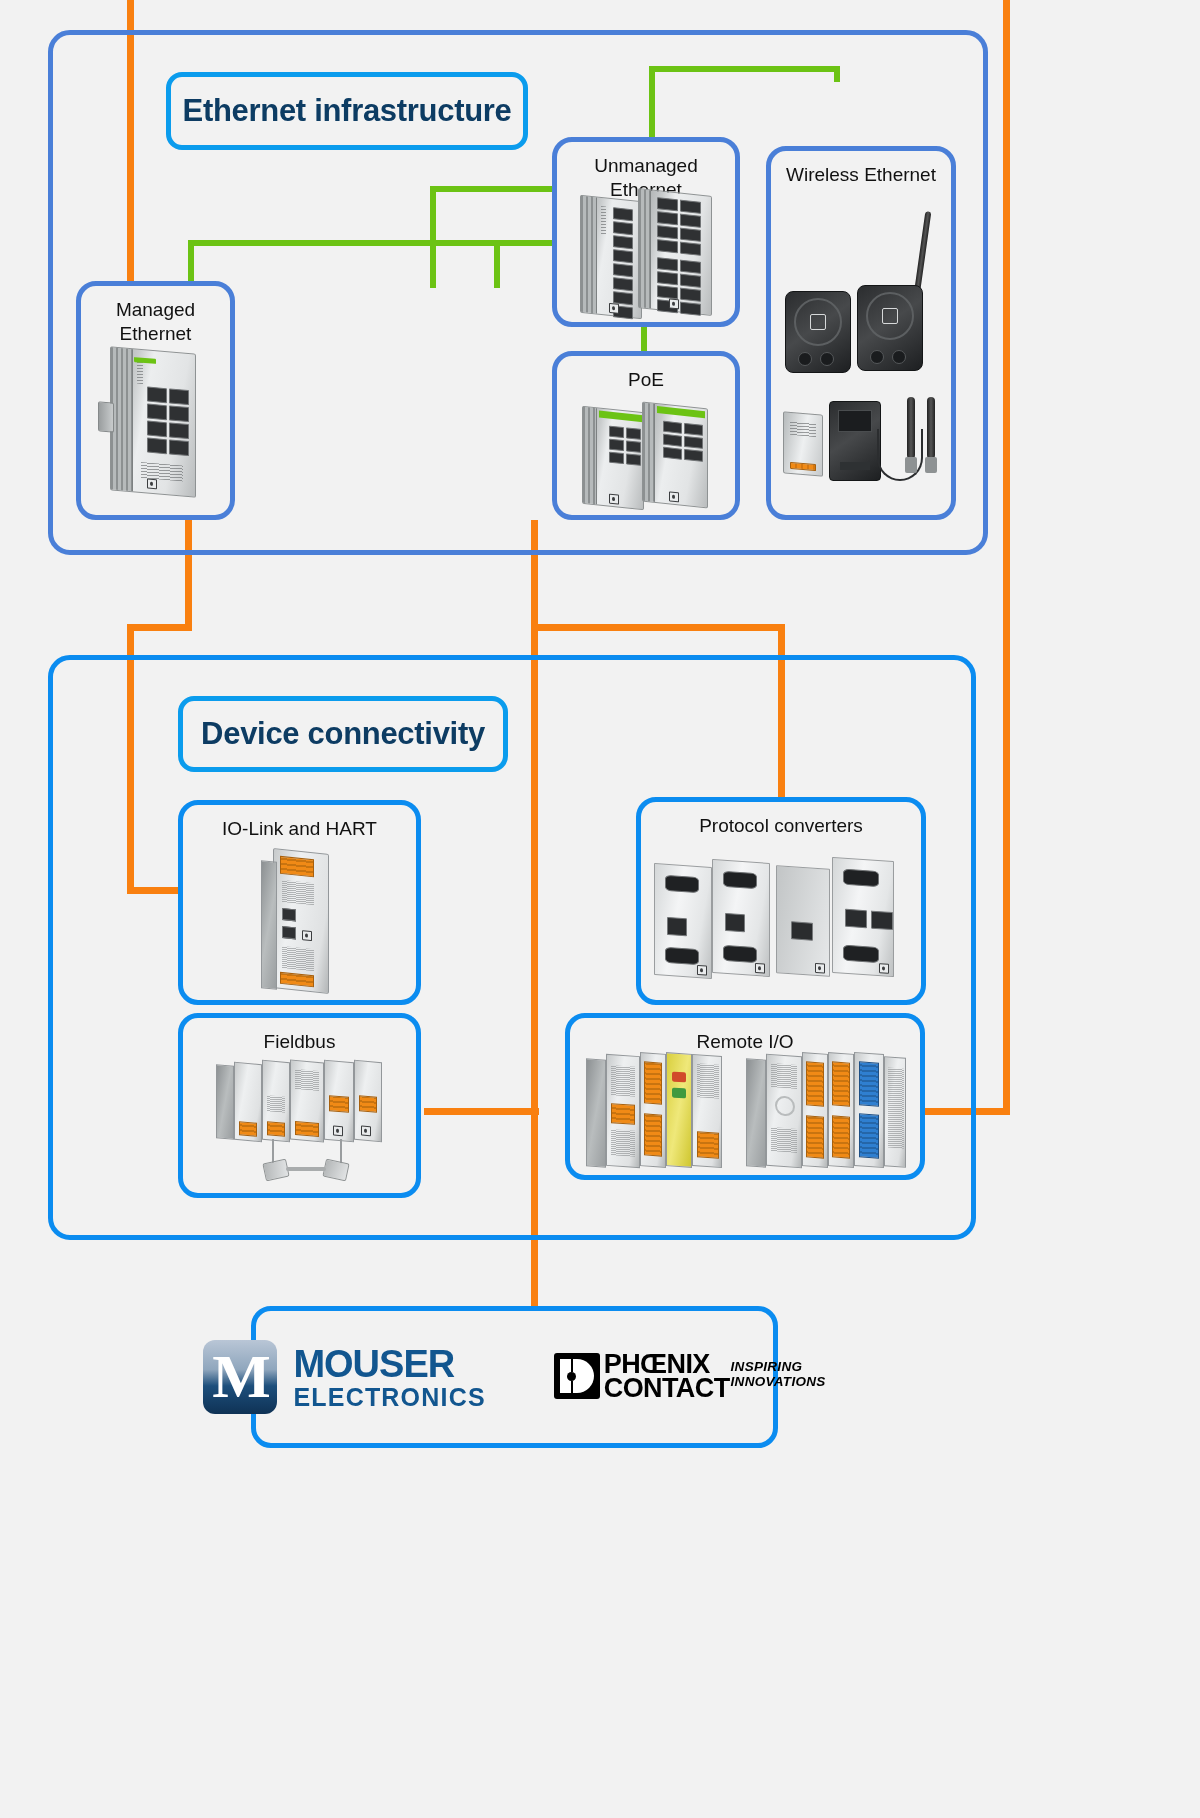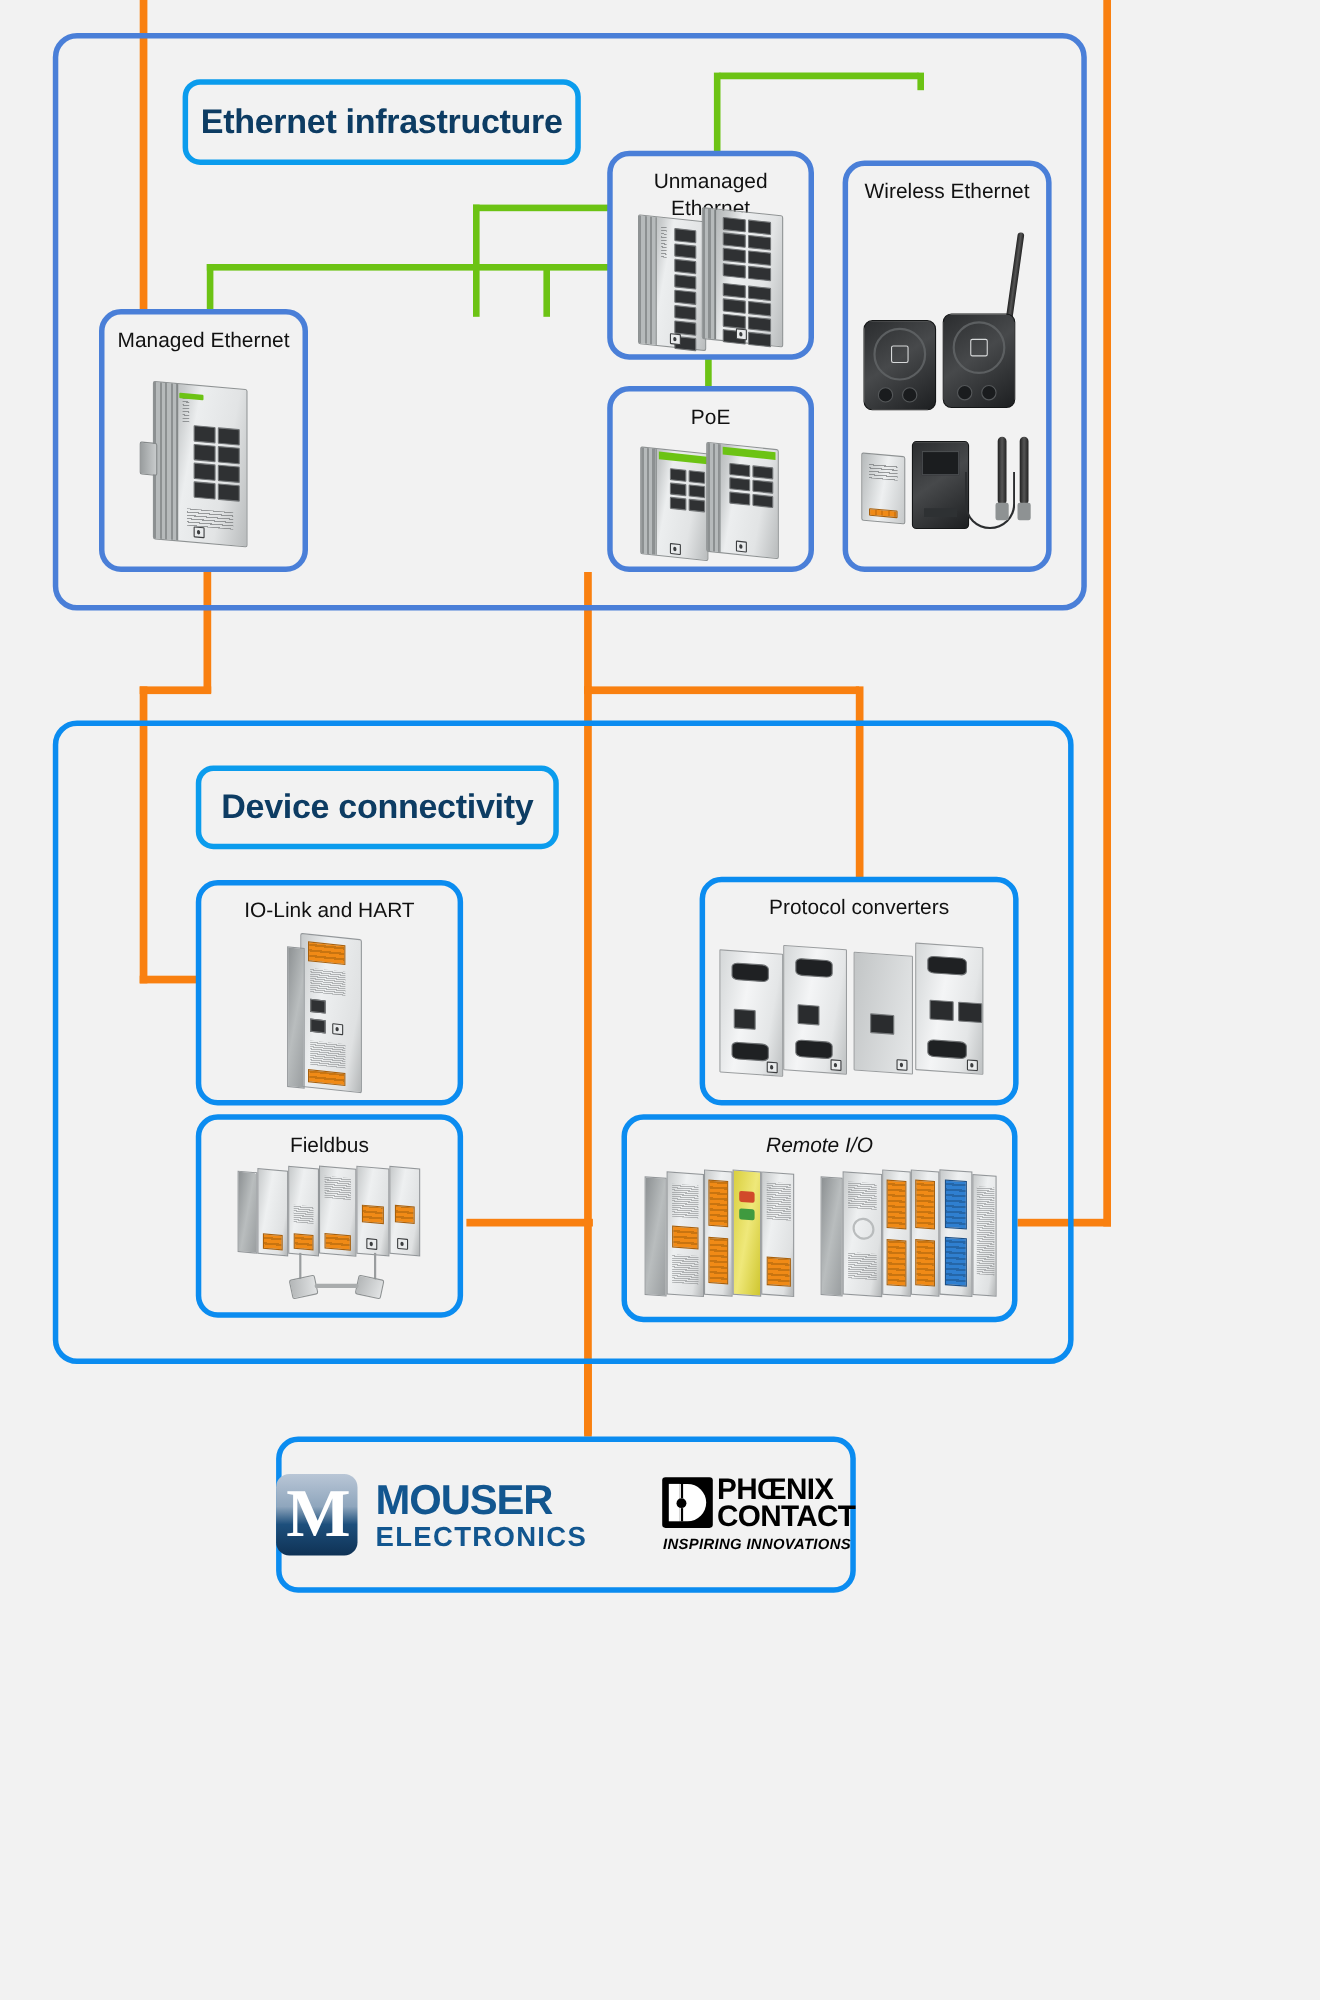--- a/index.html
+++ b/index.html
@@ -200,21 +200,21 @@
   .m-words { line-height: 1.0; }
   .m-words .w1 {
     font-size: 38px; font-weight: bold; color: #12568f; letter-spacing: -1px;
     display: block;
   }
   .m-words .w2 {
     font-size: 25px; font-weight: bold; color: #12568f; letter-spacing: 1.2px;
     display: block; margin-top: 2px;
   }
   .divider { width: 2px; height: 86px; background: #143b63; }
-  .phoenix { display: flex; flex-direction: column; }
+  .phoenix { display: flex; }
   .ph-row { display: flex; align-items: flex-start; gap: 4px; }
   .ph-mark {
     width: 46px; height: 46px; background: #000; border-radius: 3px;
     position: relative; flex: none;
   }
   .ph-mark::before {
     content:""; position:absolute; left:6px; top:6px; width:10px; height:34px; background:#fff;
   }
   .ph-mark::after {
     content:""; position:absolute; left:16px; top:6px; width:24px; height:34px;
@@ -287,21 +287,21 @@
   <div class="line ln-orange" style="left:1003px; top:0px; width:7px; height:1115px;"></div>
 
   <div class="line ln-orange" style="left:531px; top:1240px; width:7px; height:66px;"></div>
 
   <div class="section" style="left:48px; top:30px; width:940px; height:525px;"></div>
 
   <div class="sec-title" style="left:166px; top:72px; width:362px; height:78px;">
     <span>Ethernet infrastructure</span>
   </div>
 
-  <div class="card" style="left:90px; top:281px; width:190px; height:239px;">
+  <div class="card" style="left:76px; top:281px; width:159px; height:239px;">
     <div class="card-label">Managed Ethernet</div>
     <div class="card-art">
       <div class="dev" style="width:120px; height:150px;">
         <div class="sw-body" style="position:absolute; left:14px; top:6px; width:86px; height:144px; transform:skewY(5deg);">
           <div class="sw-fin" style="width:22px;"></div>
           <div class="lbl-strip" style="left:26px; top:8px; width:6px; height:26px;"></div>
           <div class="port-grid" style="left:36px; top:36px; grid-template-columns:repeat(2,20px); grid-auto-rows:15px;">
             <div class="port"></div>
               <div class="port"></div>
             <div class="port"></div>
@@ -531,21 +531,21 @@
         <div style="position:absolute; left:124px; top:78px; width:2px; height:26px; background:#9a9d9f;"></div>
         <div style="position:absolute; left:48px; top:100px; width:24px; height:18px;
                     background:linear-gradient(100deg,#b3b6b7,#e2e4e5); border:1px solid #8e9293; border-radius:2px; transform:rotate(-12deg);"></div>
         <div style="position:absolute; left:108px; top:100px; width:24px; height:18px;
                     background:linear-gradient(100deg,#b3b6b7,#e2e4e5); border:1px solid #8e9293; border-radius:2px; transform:rotate(12deg);"></div>
         <div style="position:absolute; left:70px; top:106px; width:40px; height:4px; background:#a9acad; border-radius:2px;"></div>
       </div>
     </div>
   </div>
 
-  <div class="card bright" style="left:565px; top:1013px; width:360px; height:189px;font-style:italic;">
+  <div class="card bright" style="left:565px; top:1013px; width:360px; height:167px;">
     <div class="card-label">Remote I/O</div>
     <div class="card-art">
       <div class="dev" style="width:330px; height:124px;">
 
         <div class="io-mod dark" style="left:6px; top:6px; width:20px; height:108px; transform:skewY(4deg);"></div>
         <div class="io-mod" style="left:26px; top:2px; width:34px; height:112px; transform:skewY(4deg);">
           <div class="tiny-text" style="left:4px; top:10px; width:24px; height:30px;"></div>
           <div class="io-clamp" style="left:4px; top:48px; width:24px; height:20px;"></div>
           <div class="tiny-text" style="left:4px; top:74px; width:24px; height:26px;"></div>
         </div>

